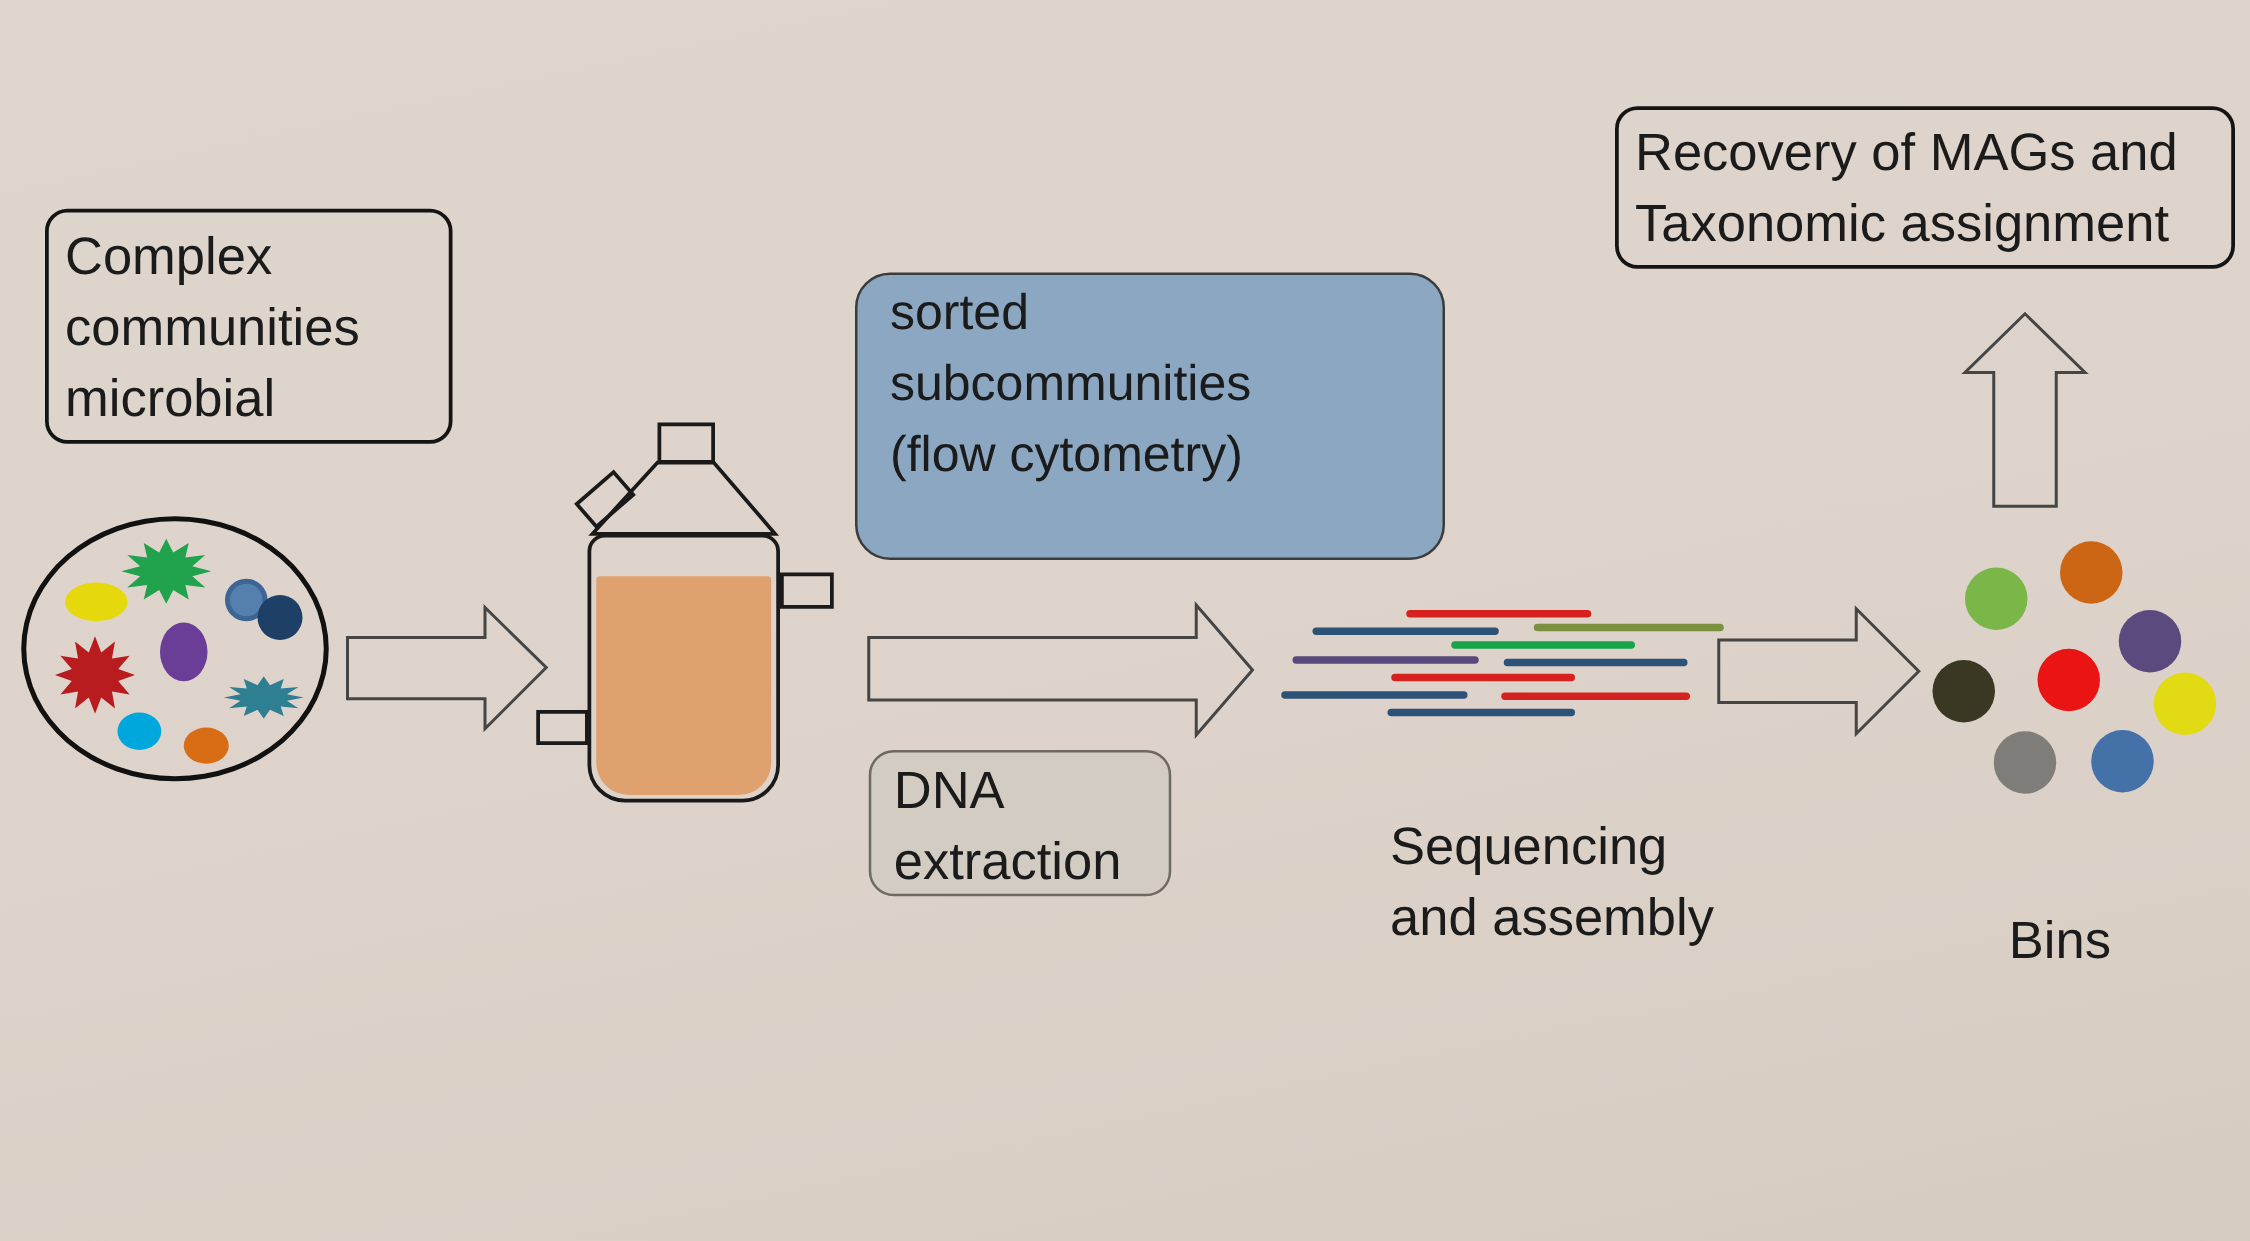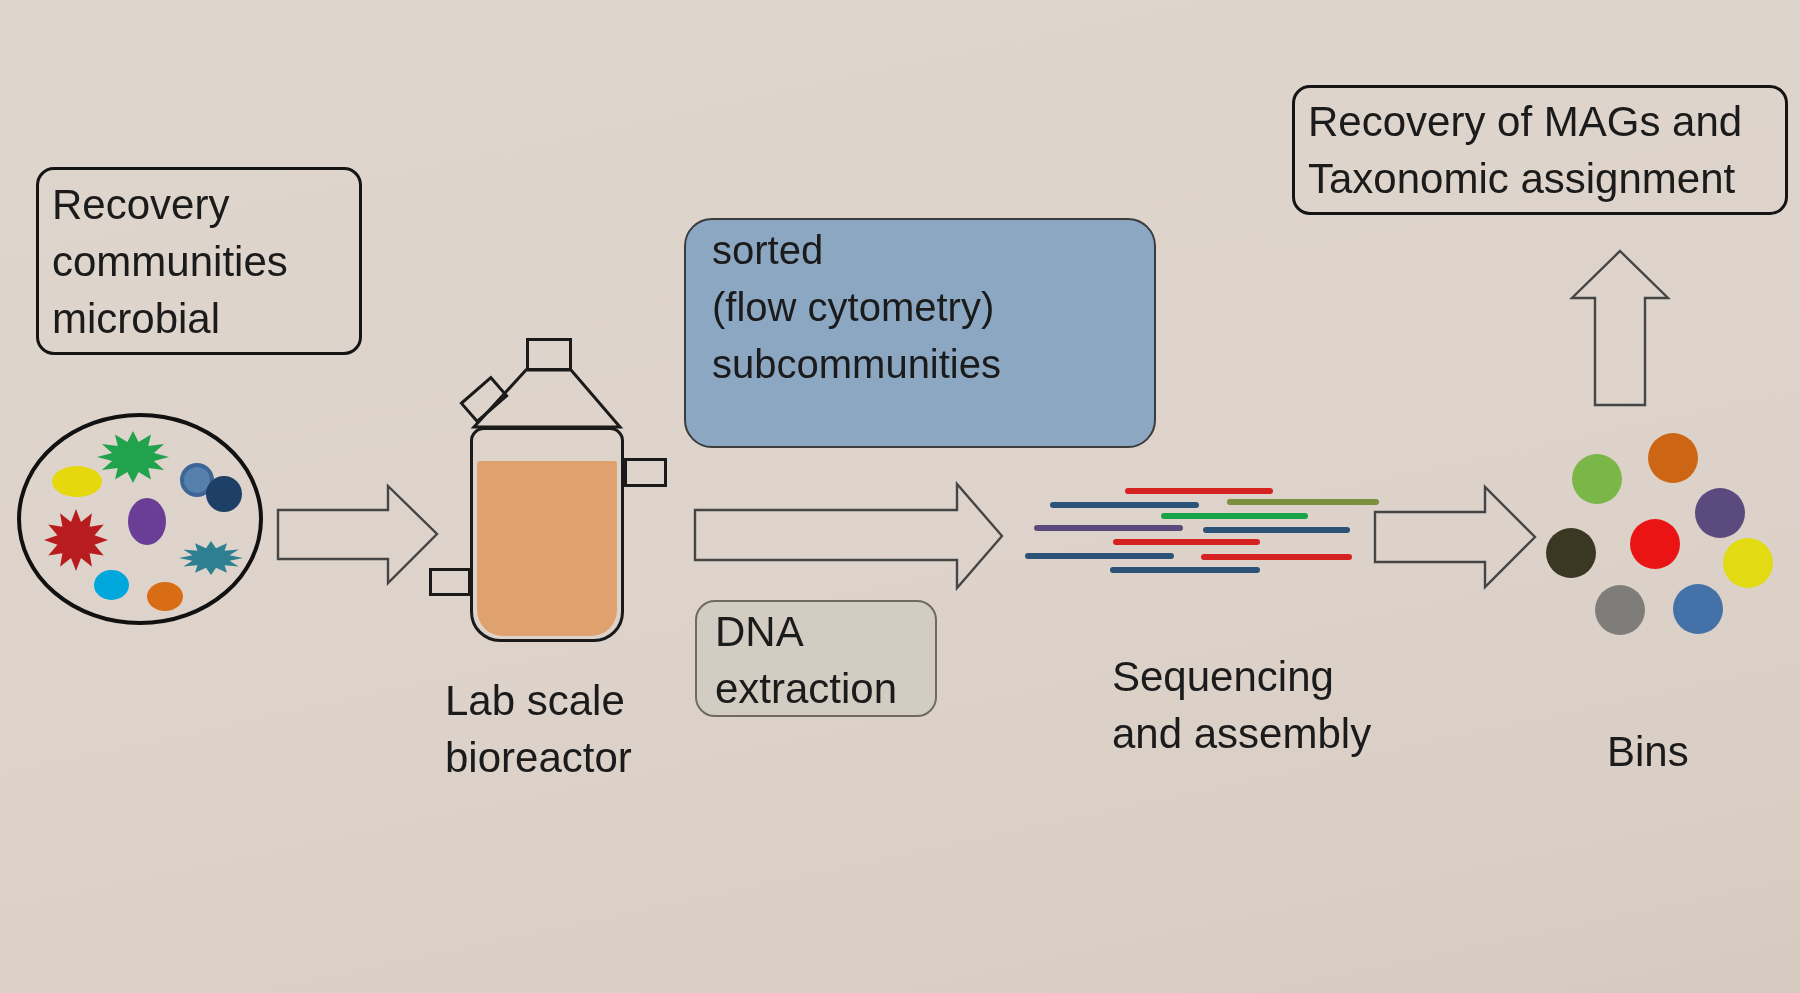--- a/index.html
+++ b/index.html
@@ -28,21 +28,21 @@
   .liquid{position:absolute;border-radius:3px 3px 26px 26px;}
   svg.neck{position:absolute;overflow:visible;}
   svg.neck polygon{fill:none;stroke:#1a1a1a;stroke-width:3;}
 </style>
 </head>
 <body>
 
 <div class="canvas">
 
   <div class="outline-box txt" style="left:36px;top:167px;width:326px;height:188px;padding:6px 0 0 13px;">
-    <div>Recovery</div>
+    <div>Complex</div>
     <div>communities</div>
     <div>microbial</div>
   </div>
 
   <div class="petri" style="left:17px;top:413px;width:246px;height:212px;"></div>
   <div class="layer">
       <svg viewBox="0 0 100 100" preserveAspectRatio="none" class="shape" style="left: 97px; top: 431px; width: 72px; height: 52px;">
         <polygon points="100,50 79,57.8 93.3,75 71.2,71.2 75,93.3 57.8,79 50,100 42.2,79 25,93.3 28.8,71.2 6.7,75 21,57.8 0,50 21,42.2 6.7,25 28.8,28.8 25,6.7 42.2,21 50,0 57.8,21 75,6.7 71.2,28.8 93.3,25 79,42.2" fill="#21a24c"></polygon>
       </svg>
       <div class="shape round" style="background: rgb(229, 217, 13); left: 52px; top: 466px; width: 50px; height: 31px;"></div>
@@ -68,29 +68,25 @@
     <svg class="neck" style="left:470px;top:368px;" width="160" height="64" viewBox="0 0 160 64">
       <polygon points="56,2 101,2 150,59 4,59"></polygon>
     </svg>
     <div class="bottle-part" style="left:463px;top:386px;width:42px;height:27px;transform:rotate(-41deg);"></div>
     <div class="bottle-part" style="left:624px;top:458px;width:43px;height:29px;"></div>
     <div class="bottle-part" style="left:429px;top:568px;width:42px;height:28px;"></div>
     <div class="bottle-part bottle-body" style="left:470px;top:427px;width:154px;height:215px;"></div>
     <div class="liquid" style="left:477px;top:461px;width:140px;height:175px;background:#dfa26f;"></div>
   </div>
 
-  <div class="label txt" style="left:445px;top:672px;">
-    <div>Lab scale</div>
-    <div>bioreactor</div>
-  </div>
 
   <div class="rounded-box blue-box txt-sm" style="left:684px;top:218px;width:472px;height:230px;padding:2px 0 0 26px;">
     <div>sorted</div>
+    <div>subcommunities</div>
     <div>(flow cytometry)</div>
-    <div>subcommunities</div>
   </div>
 
   <svg class="arrow" style="left:690px;top:480px;" width="320" height="115" viewBox="0 0 320 115">
     <polygon points="5,30 267,30 267,4 312,56 267,108 267,80 5,80"></polygon>
   </svg>
 
   <div class="rounded-box gray-box txt" style="left:695px;top:600px;width:242px;height:117px;padding:1px 0 0 18px;">
     <div>DNA</div>
     <div>extraction</div>
   </div>

